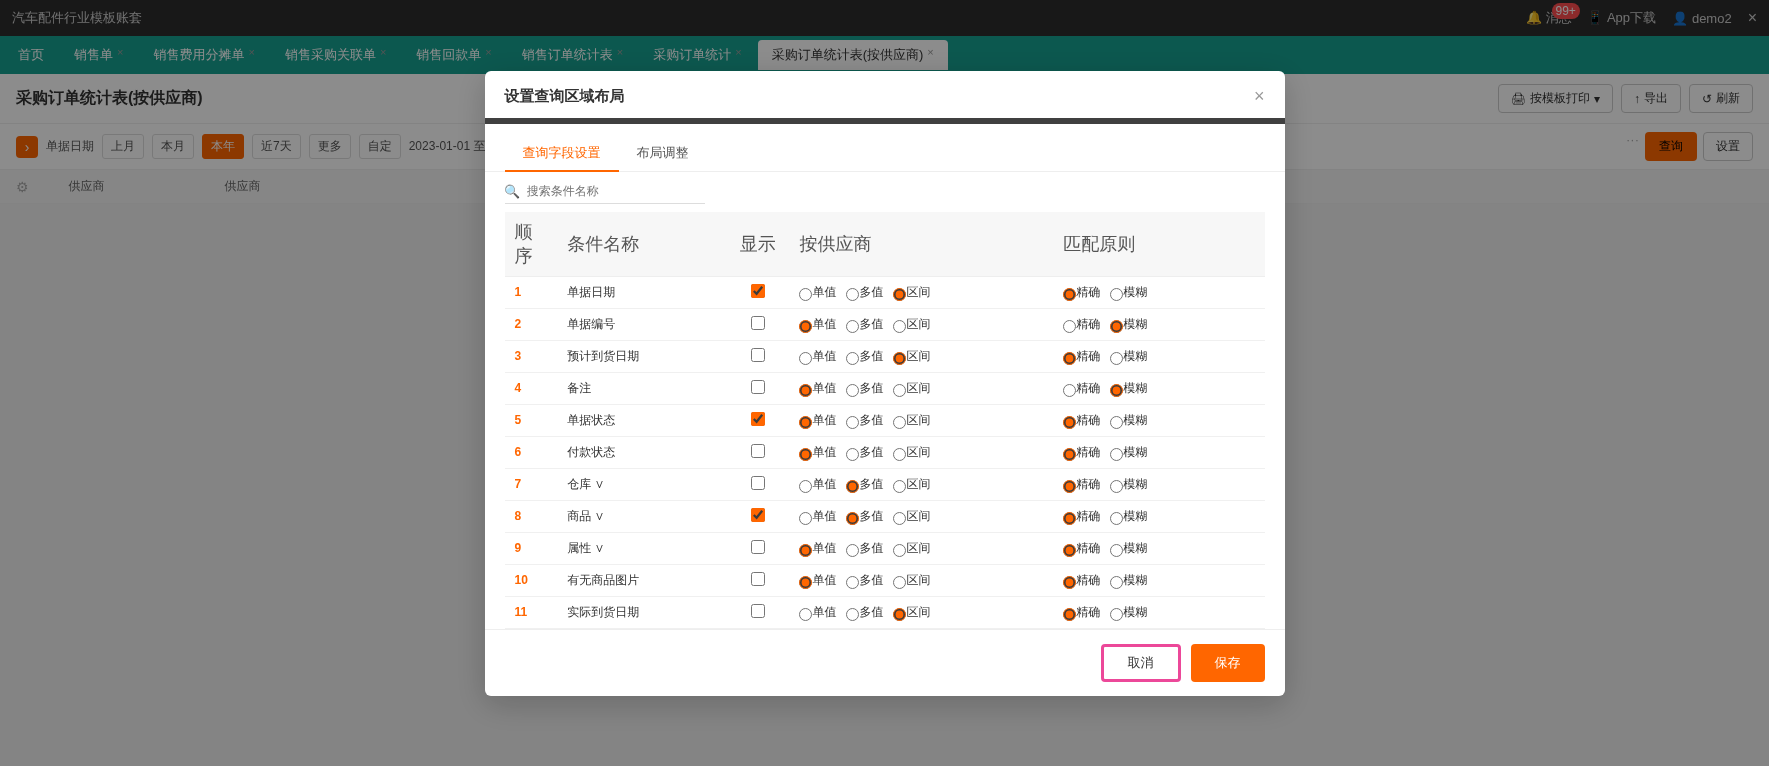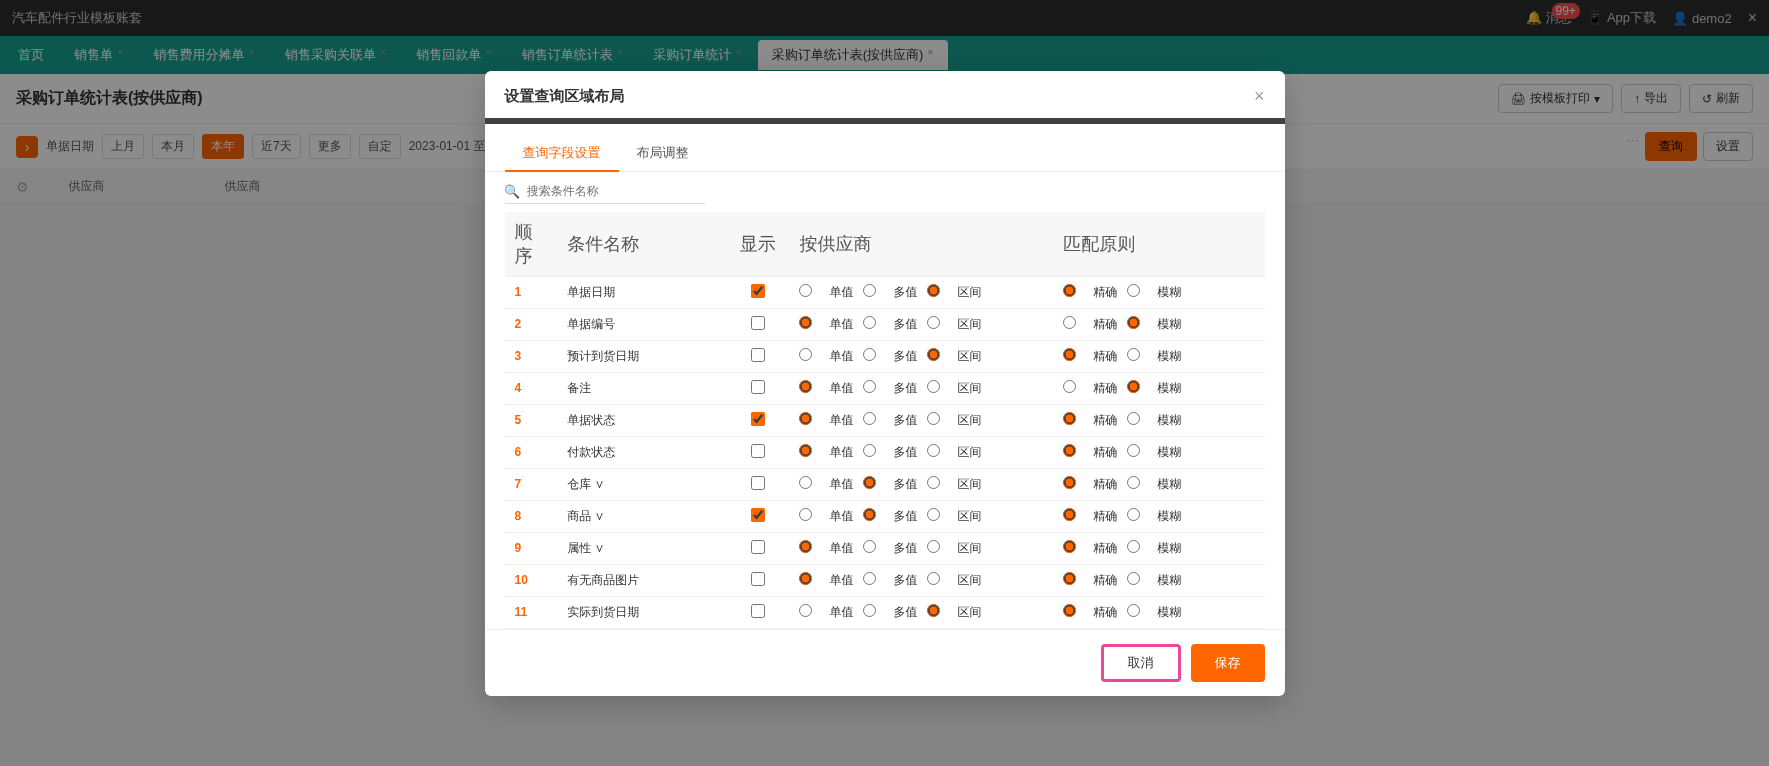--- a/index.html
+++ b/index.html
@@ -257,22 +257,22 @@
     .order-num { color: #f60; font-weight: bold; }
 
     
     .radio-group {
       display: flex;
       align-items: center;
       gap: 10px;
     }
     .radio-item {
       display: flex;
-      align-items: flex-start;
-      gap: 17px;
+      align-items: flex-end;
+      gap: 0;
       cursor: pointer;
       white-space: nowrap;
     }
     .radio-item input[type="radio"] {
       accent-color: #f60;
       cursor: pointer;
     }
 
     
     input[type="checkbox"] {

